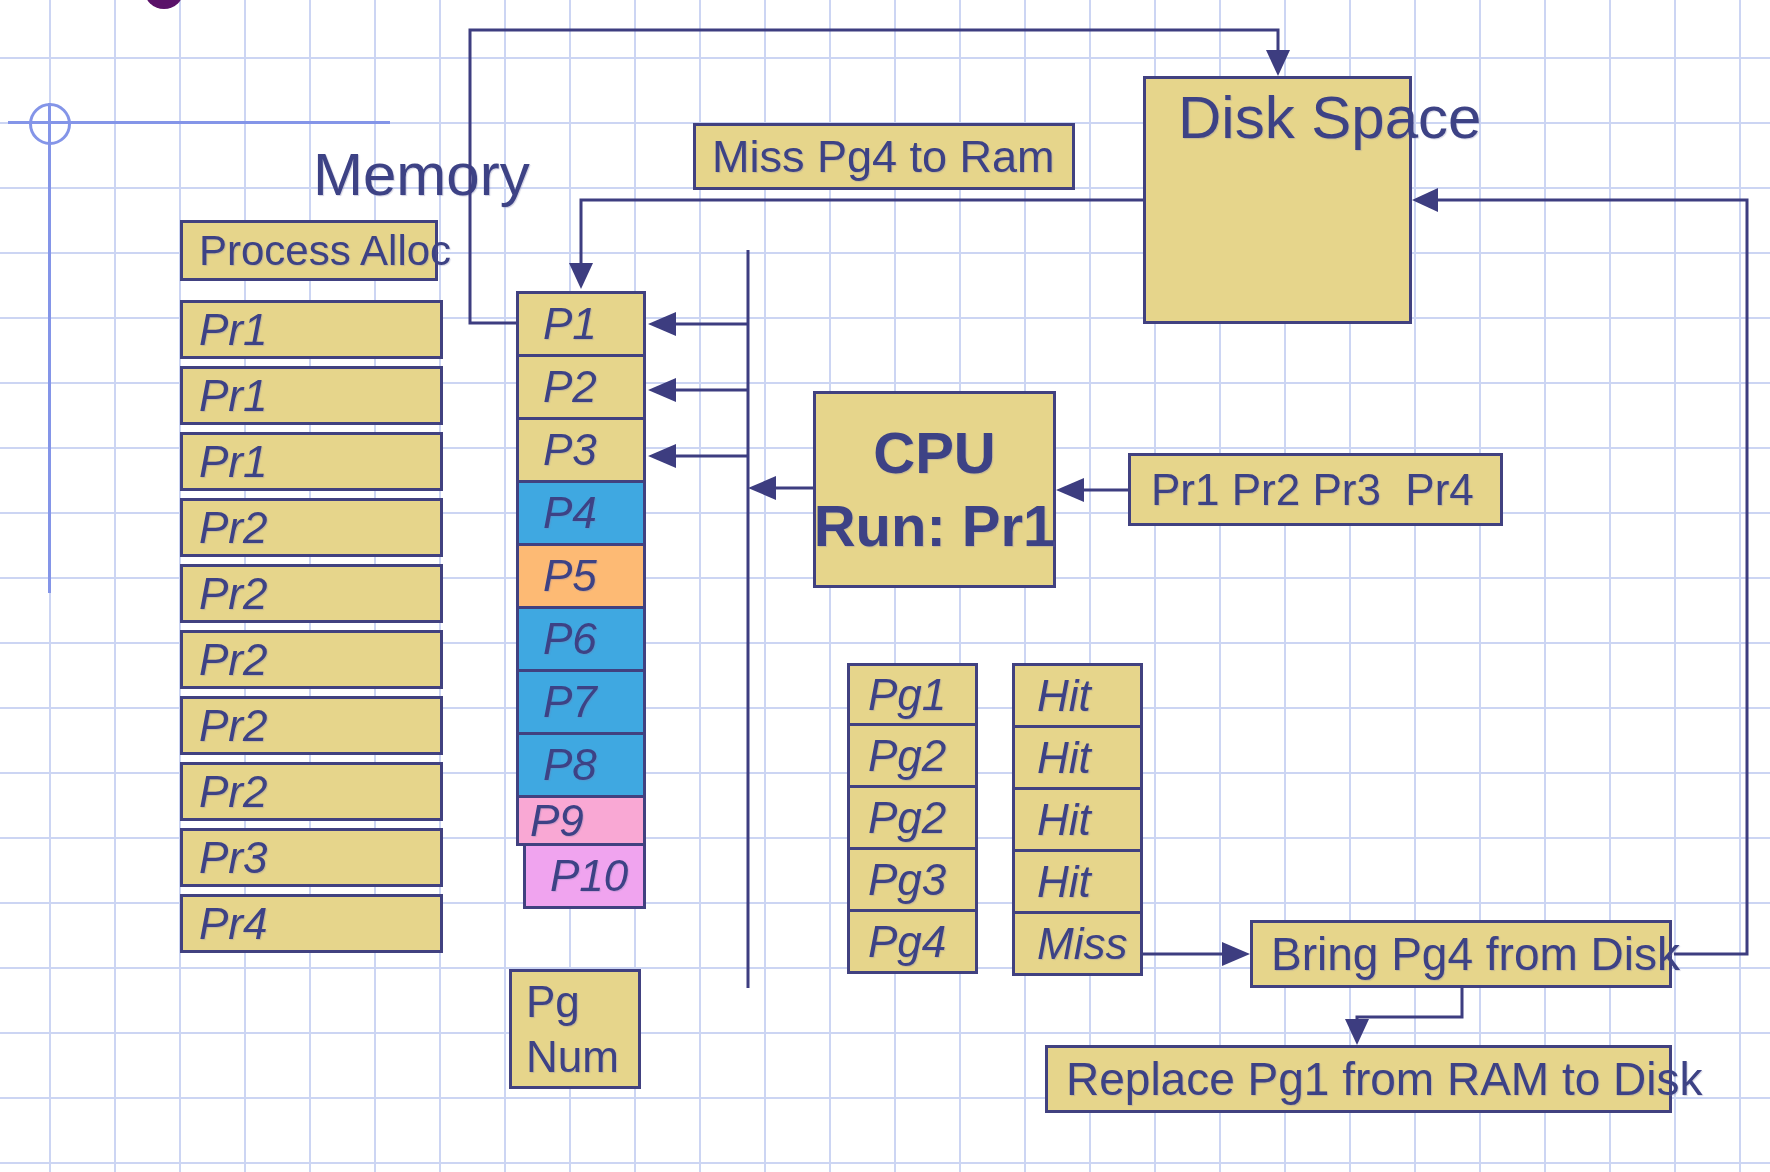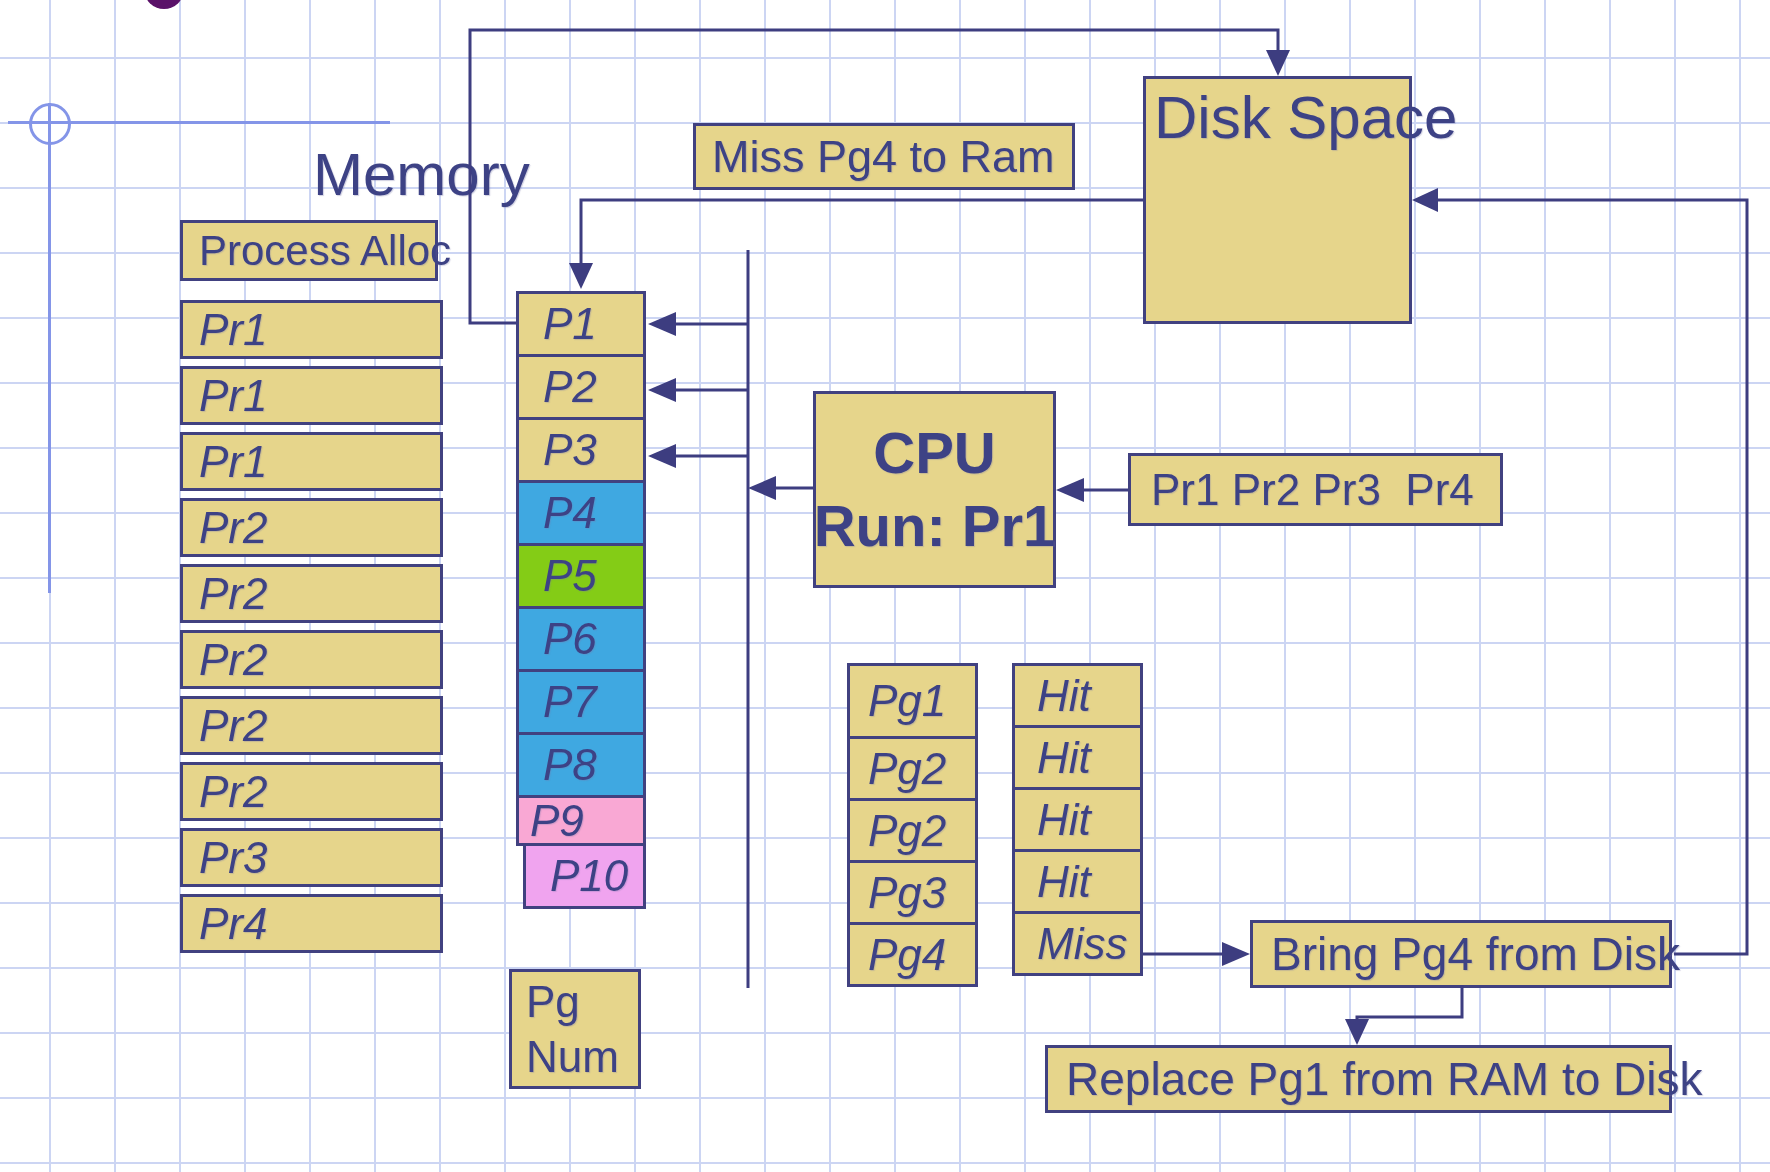--- a/index.html
+++ b/index.html
@@ -59,48 +59,48 @@
   <div class="cell" style="height:59px;padding-left:16px;">Pr2</div>
   <div class="cell" style="height:59px;padding-left:16px;">Pr3</div>
   <div class="cell" style="height:59px;padding-left:16px;">Pr4</div>
 </div>
 
 <div class="col stack" style="left:516px;top:291px;width:130px;">
   <div class="cell" style="height: 66px; padding-left: 24px; background-color: rgb(230, 213, 139);">P1</div>
   <div class="cell" style="height: 66px; padding-left: 24px; background-color: rgb(230, 213, 139);">P2</div>
   <div class="cell" style="height: 66px; padding-left: 24px; background-color: rgb(230, 213, 139);">P3</div>
   <div class="cell" style="height: 66px; padding-left: 24px; background-color: rgb(63, 168, 225);">P4</div>
-  <div class="cell" style="height: 66px; padding-left: 24px; background-color: #84cc16;">P5</div>
+  <div class="cell" style="height: 66px; padding-left: 24px; background-color: #fdba74;">P5</div>
   <div class="cell" style="height: 66px; padding-left: 24px; background-color: rgb(63, 168, 225);">P6</div>
   <div class="cell" style="height: 66px; padding-left: 24px; background-color: rgb(63, 168, 225);">P7</div>
   <div class="cell" style="height: 66px; padding-left: 24px; background-color: rgb(63, 168, 225);">P8</div>
   <div class="cell" style="height: 51px; padding-left: 11px; background-color: #f9a8d4;">P9</div>
   <div class="cell" style="height: 66px; padding-left: 24px; background-color: rgb(240, 164, 239); margin-left: 7px;">P10</div>
 </div>
 
 <div class="box two-line" style="left:509px;top:969px;width:132px;height:120px;font-size:44px;padding-left:14px;line-height:1.25;">
   <span>Pg</span>
   <span>Num</span>
 </div>
 
 <div class="box" style="left:693px;top:123px;width:382px;height:67px;font-size:45px;padding-left:16px;">Miss Pg4 to Ram</div>
 
-<div class="box" style="left:1143px;top:76px;width:269px;height:248px;font-size:60px;padding-left:8px;align-items:flex-start;">
+<div class="box" style="left:1143px;top:76px;width:269px;height:248px;font-size:60px;padding-left:32px;align-items:flex-start;">
   <span style="margin-top:4px;">Disk Space</span>
 </div>
 
 <div class="box two-line" style="left:813px;top:391px;width:243px;height:197px;font-size:58px;align-items:center;justify-content:center;line-height:1.25;font-weight:bold;">
   <span>CPU</span>
   <span>Run: Pr1</span>
 </div>
 
 <div class="box" style="left:1128px;top:453px;width:375px;height:73px;font-size:44px;padding-left:20px;">Pr1 Pr2 Pr3  Pr4</div>
 
 <div class="col stack" style="left:847px;top:663px;width:131px;">
-  <div class="cell" style="height:76px;padding-left:18px;text-align:right;">Pg1</div>
+  <div class="cell" style="height:63px;padding-left:18px;text-align:right;">Pg1</div>
   <div class="cell" style="height:65px;padding-left:18px;">Pg2</div>
   <div class="cell" style="height:65px;padding-left:18px;">Pg2</div>
   <div class="cell" style="height:65px;padding-left:18px;">Pg3</div>
   <div class="cell" style="height:65px;padding-left:18px;">Pg4</div>
 </div>
 
 <div class="col stack" style="left:1012px;top:663px;width:131px;">
   <div class="cell" style="height:65px;padding-left:22px;">Hit</div>
   <div class="cell" style="height:65px;padding-left:22px;">Hit</div>
   <div class="cell" style="height:65px;padding-left:22px;">Hit</div>

